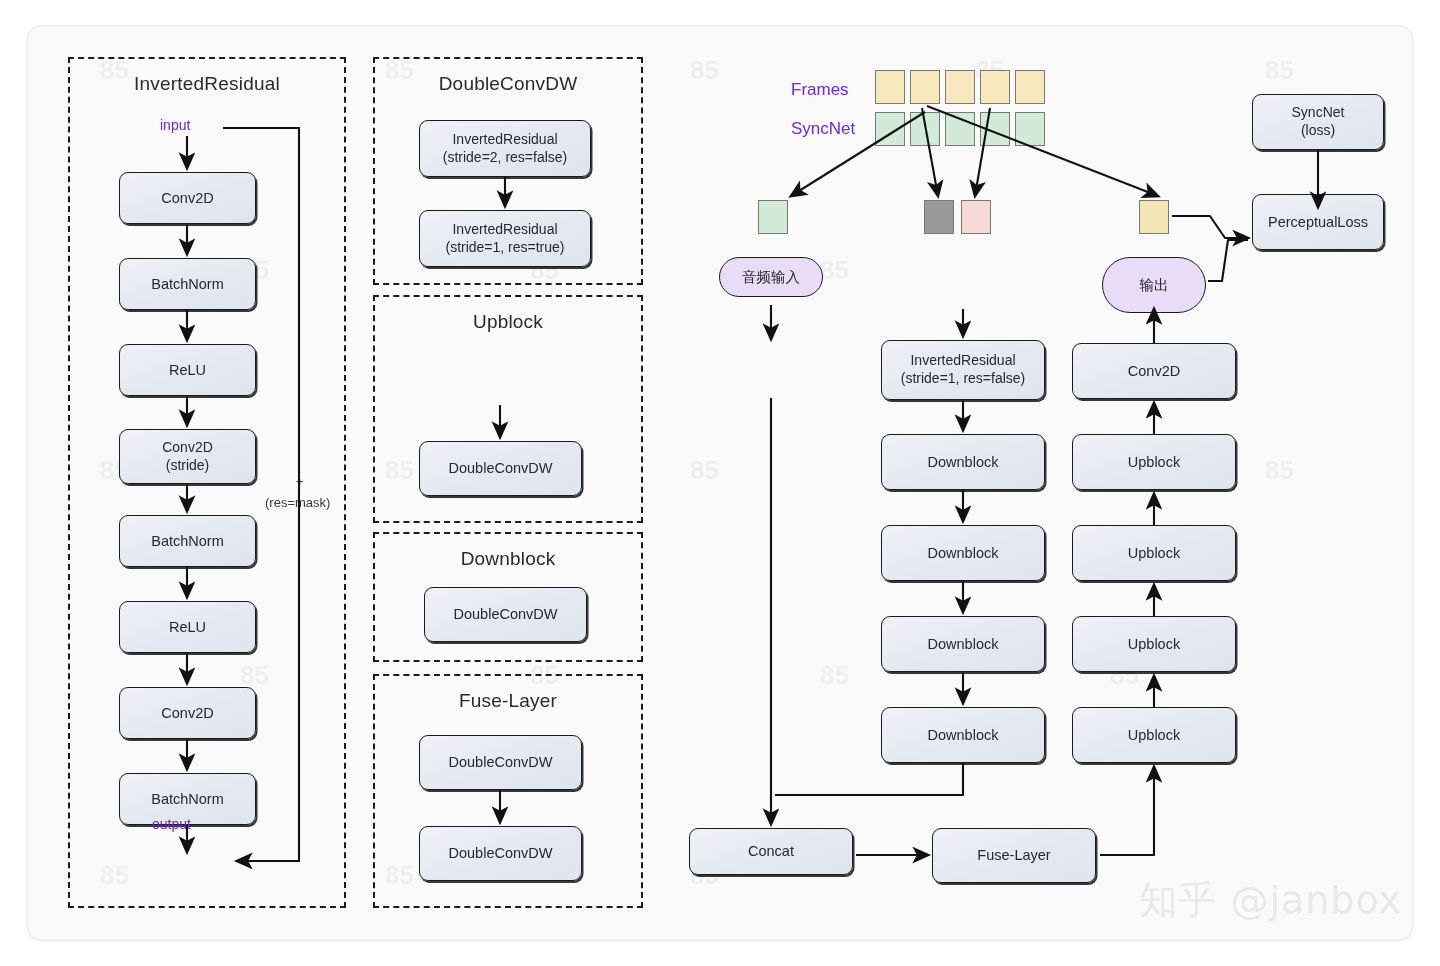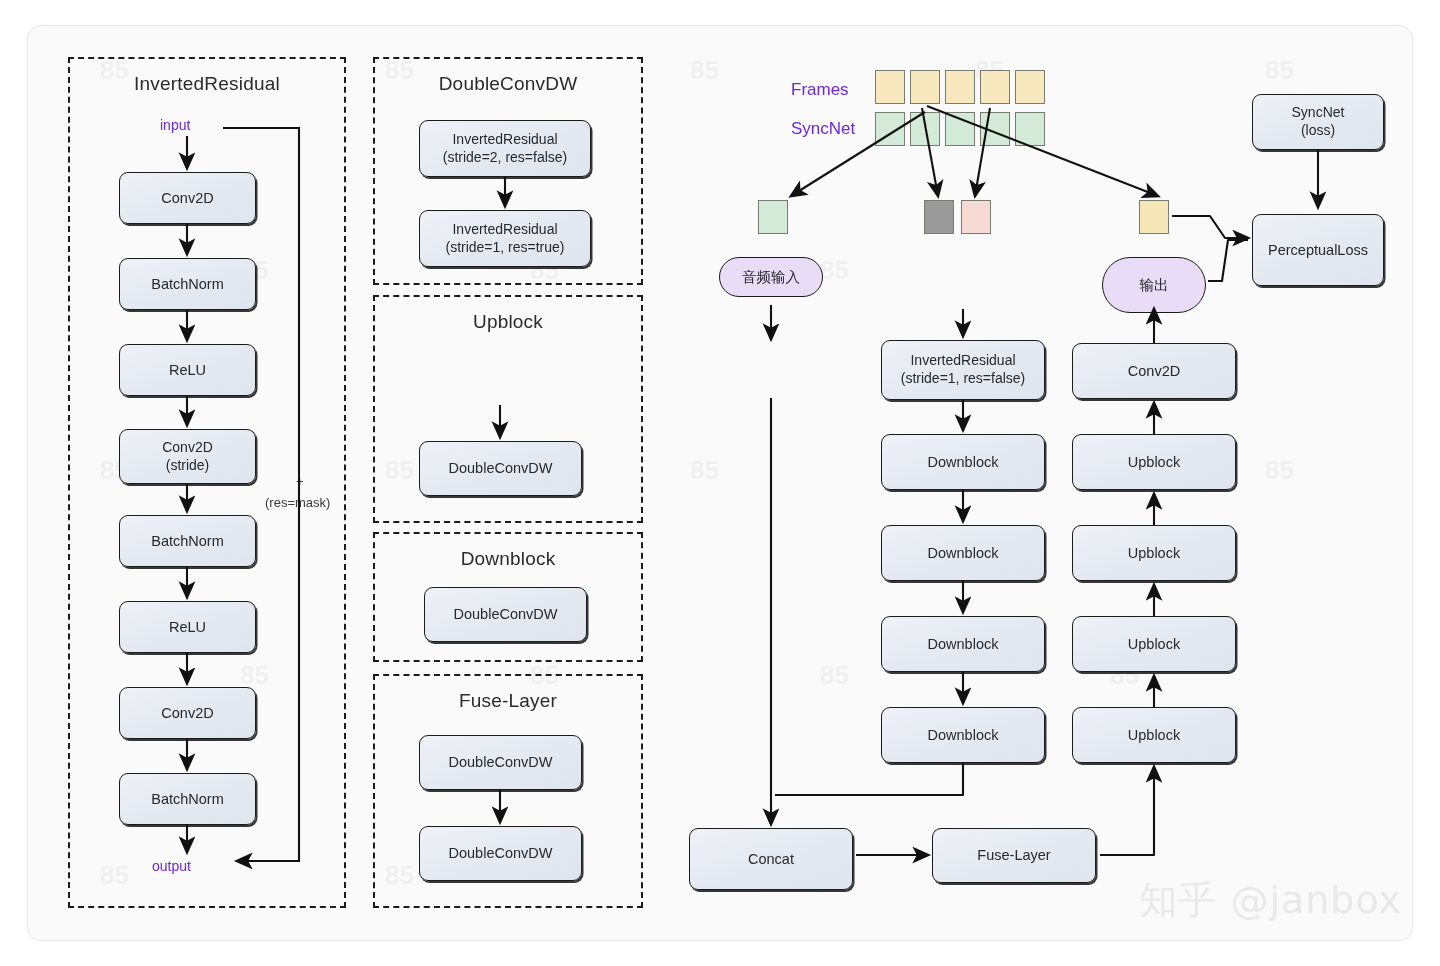--- a/index.html
+++ b/index.html
@@ -135,21 +135,21 @@
   <div class="node" style="left:119px;top:344px;width:137px;height:52px;">ReLU</div>
   <div class="node two-line" style="left:119px;top:429px;width:137px;height:55px;white-space:pre-line;">Conv2D
 (stride)</div>
   <div class="node" style="left:119px;top:515px;width:137px;height:52px;">BatchNorm</div>
   <div class="node" style="left:119px;top:601px;width:137px;height:52px;">ReLU</div>
   <div class="node" style="left:119px;top:687px;width:137px;height:52px;">Conv2D</div>
   <div class="node" style="left:119px;top:773px;width:137px;height:52px;">BatchNorm</div>
 
   <div class="txt small" style="left:296px;top:474px;">+</div>
   <div class="txt small" style="left:265px;top:495px;">(res=mask)</div>
-  <div class="txt big" style="left:152px;top:858px;">output</div>
+  <div class="txt big" style="left:152px;top:816px;">output</div>
 
   <div class="group" style="left:373px;top:57px;width:270px;height:228px;">
     <div class="group-title" style="top:14px;">DoubleConvDW</div>
   </div>
   <div class="node two-line" style="left:419px;top:120px;width:172px;height:57px;white-space:pre-line;">InvertedResidual
 (stride=2, res=false)</div>
   <div class="node two-line" style="left:419px;top:210px;width:172px;height:57px;white-space:pre-line;">InvertedResidual
 (stride=1, res=true)</div>
 
   <div class="group" style="left:373px;top:295px;width:270px;height:228px;">
@@ -198,26 +198,26 @@
   <div class="node" style="left:881px;top:525px;width:164px;height:56px;">Downblock</div>
   <div class="node" style="left:881px;top:616px;width:164px;height:56px;">Downblock</div>
   <div class="node" style="left:881px;top:707px;width:164px;height:56px;">Downblock</div>
 
   <div class="node" style="left:1072px;top:343px;width:164px;height:56px;">Conv2D</div>
   <div class="node" style="left:1072px;top:434px;width:164px;height:56px;">Upblock</div>
   <div class="node" style="left:1072px;top:525px;width:164px;height:56px;">Upblock</div>
   <div class="node" style="left:1072px;top:616px;width:164px;height:56px;">Upblock</div>
   <div class="node" style="left:1072px;top:707px;width:164px;height:56px;">Upblock</div>
 
-  <div class="node" style="left:689px;top:828px;width:164px;height:62px;">Concat</div>
+  <div class="node" style="left:689px;top:828px;width:164px;height:47px;">Concat</div>
   <div class="node" style="left:932px;top:828px;width:164px;height:55px;">Fuse-Layer</div>
 
   <div class="node two-line" style="left:1252px;top:94px;width:132px;height:56px;white-space:pre-line;">SyncNet
 (loss)</div>
-  <div class="node" style="left:1252px;top:214px;width:132px;height:72px;">PerceptualLoss</div>
+  <div class="node" style="left:1252px;top:194px;width:132px;height:56px;">PerceptualLoss</div>
 
   <svg class="arrows" viewBox="0 0 1440 966">
     <defs>
       <marker id="ah" markerWidth="10" markerHeight="10" refX="7.5" refY="4" orient="auto" markerUnits="strokeWidth">
         <path d="M0,0 L9,4 L0,8 L2.2,4 z" fill="#111"></path>
       </marker>
       <marker id="ahs" markerWidth="9" markerHeight="9" refX="7" refY="3.6" orient="auto" markerUnits="strokeWidth">
         <path d="M0,0 L8,3.6 L0,7.2 L2,3.6 z" fill="#111"></path>
       </marker>
     </defs>

